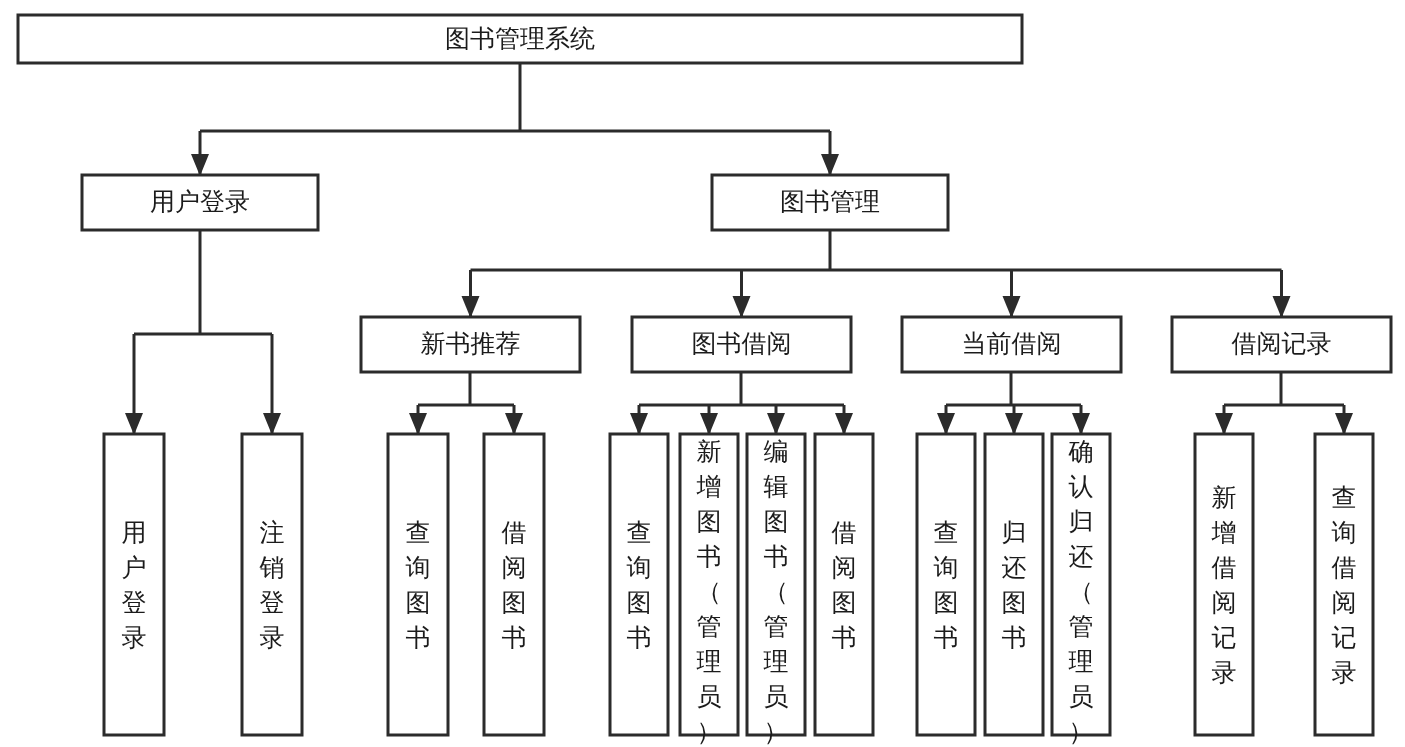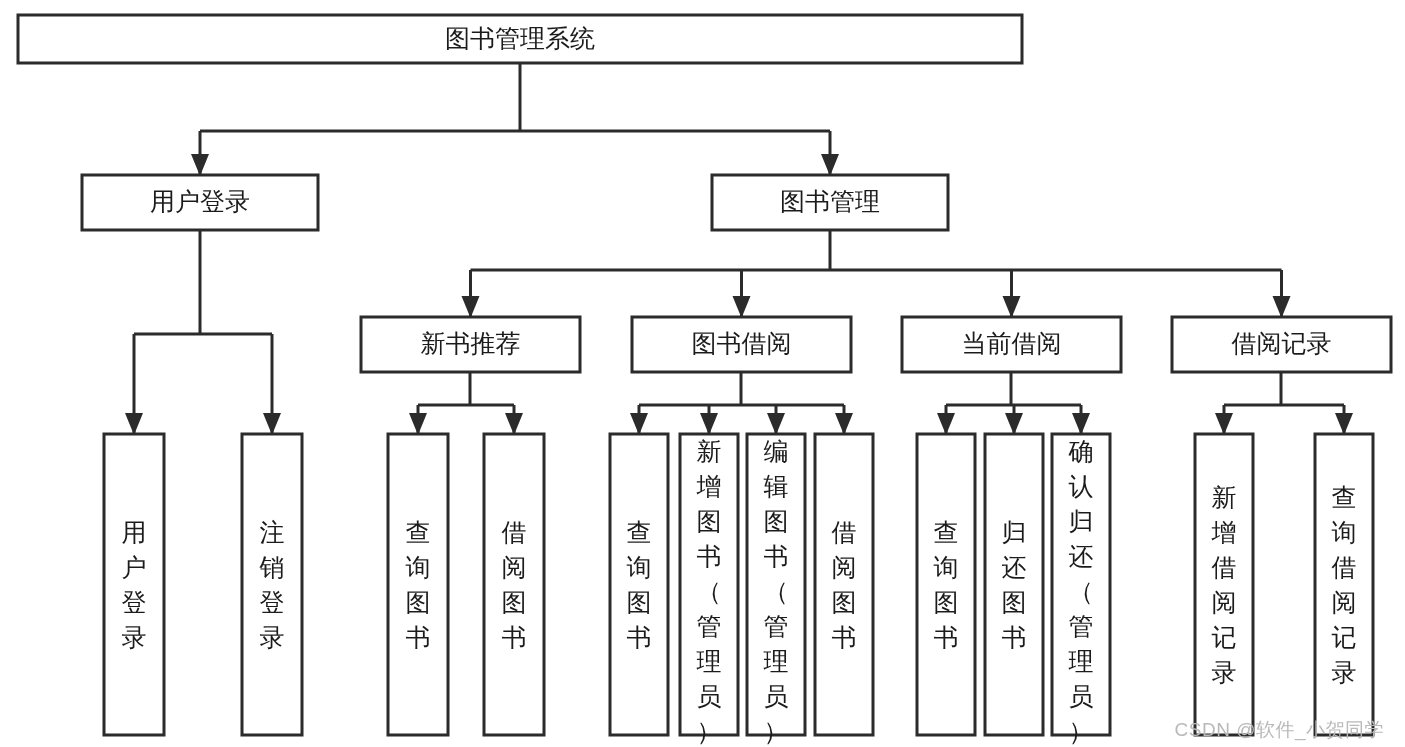--- a/index.html
+++ b/index.html
@@ -201,14 +201,13 @@
         <g>
           <rect x="1195" y="434" width="58" height="301" class="node-box"></rect>
           <text x="1224" class="node-label-v"><tspan x="1224" y="505.5">新</tspan><tspan x="1224" y="540.5">增</tspan><tspan x="1224" y="575.5">借</tspan><tspan x="1224" y="610.5">阅</tspan><tspan x="1224" y="645.5">记</tspan><tspan x="1224" y="680.5">录</tspan></text>
         </g>
         <g>
           <rect x="1315" y="434" width="58" height="301" class="node-box"></rect>
           <text x="1344" class="node-label-v"><tspan x="1344" y="505.5">查</tspan><tspan x="1344" y="540.5">询</tspan><tspan x="1344" y="575.5">借</tspan><tspan x="1344" y="610.5">阅</tspan><tspan x="1344" y="645.5">记</tspan><tspan x="1344" y="680.5">录</tspan></text>
         </g>
       </g>
     </svg>
-  <div class="watermark-text">CSDN @软件_小贺同学</div>
 </div>
 
 </body></html>

